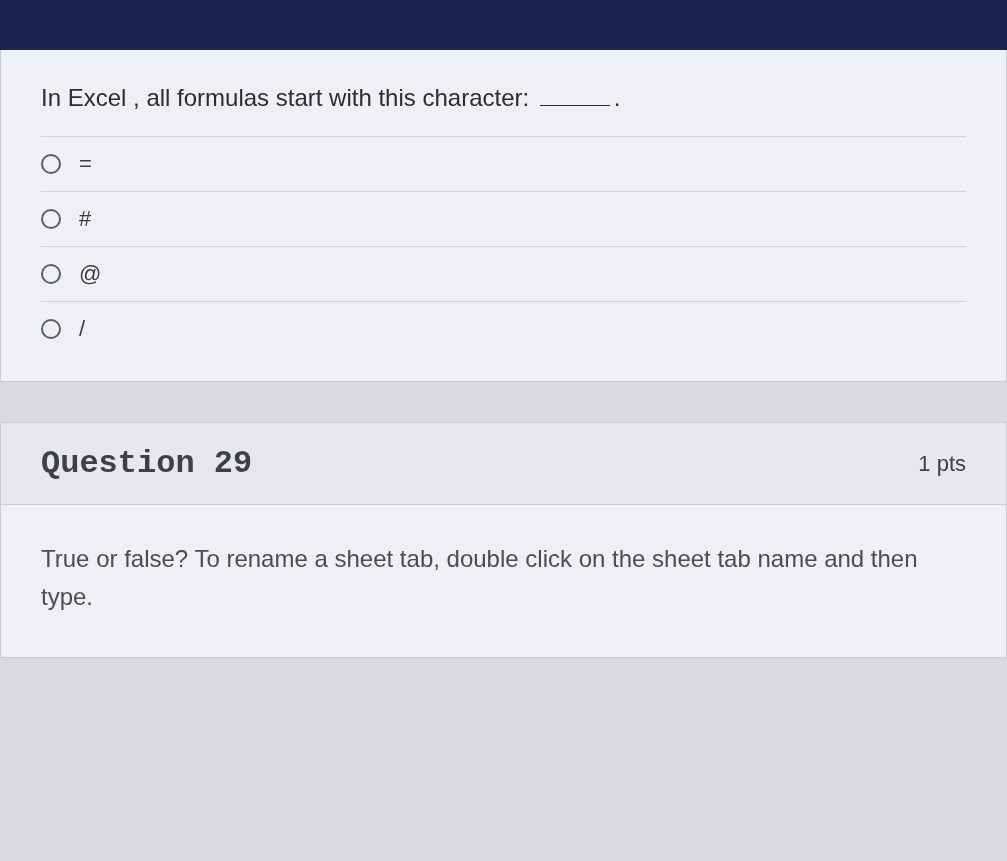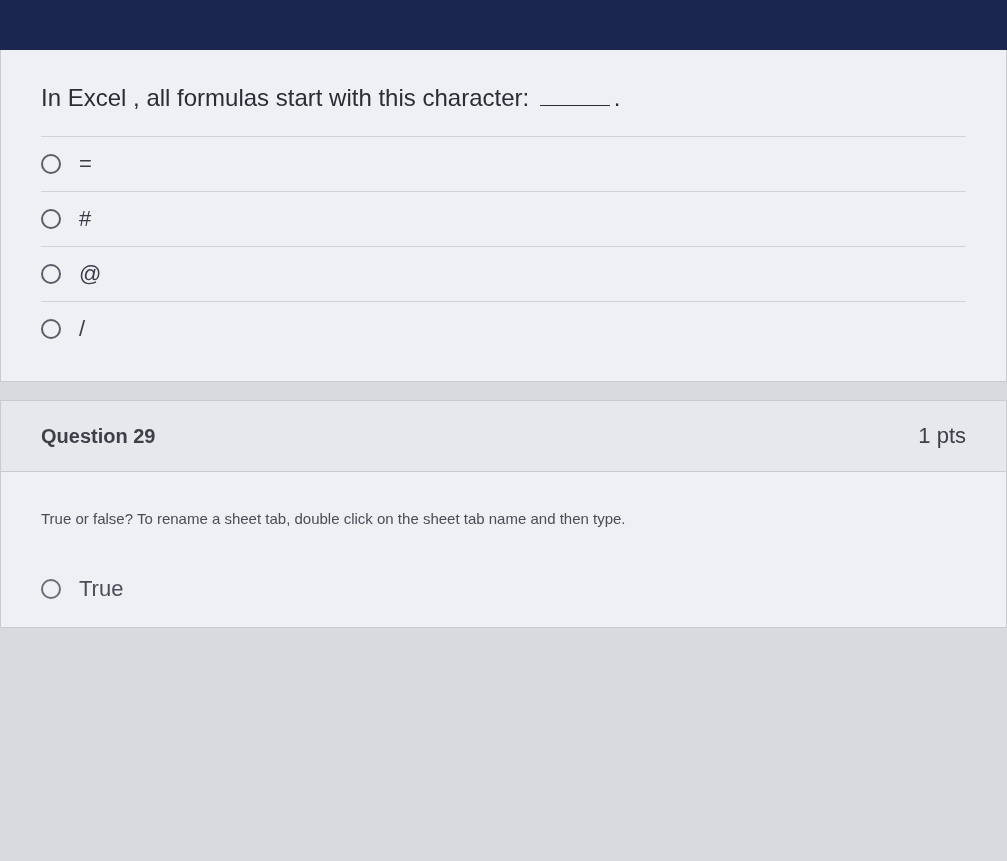--- a/index.html
+++ b/index.html
@@ -18,21 +18,21 @@
       background: #1a2550;
       height: 50px;
       width: 100%;
     }
     .question-card {
       background: #eef0f3;
       border: 1px solid #c8cbd2;
       margin: 0;
     }
     .question-card.first {
-      margin-bottom: 18px;
+      margin-bottom: 40px;
       border-top: none;
     }
     .question-body {
       padding: 30px 40px 25px 40px;
     }
     .question-text {
       font-size: 24px;
       color: #2a2d35;
       line-height: 1.5;
       margin-bottom: 20px;
@@ -68,34 +68,35 @@
     }
     .question-header {
       display: flex;
       justify-content: space-between;
       align-items: center;
       padding: 22px 40px;
       border-bottom: 1px solid #c8cbd2;
       background: #e6e8ec;
     }
     .question-number {
-      font-size: 20px;
+      font-size: 32px;
       font-weight: bold;
       color: #3d4048;
+      font-family: Liberation Mono, monospace;
     }
     .points {
       font-size: 22px;
       color: #3d4048;
       text-align: center;
     }
     .q2-body {
       padding: 35px 40px 10px 40px;
     }
     .q2-text {
-      font-size: 15px;
+      font-size: 24px;
       color: #4a4d57;
       line-height: 1.6;
       margin-bottom: 30px;
     }
     .q2-option {
       display: flex;
       align-items: center;
       padding: 15px 0;
       cursor: pointer;
     }
@@ -138,18 +139,14 @@
   </div>
 </div>
 
 <div class="question-card">
   <div class="question-header">
     <span class="question-number">Question 29</span>
     <span class="points">1 pts</span>
   </div>
   <div class="q2-body">
     <p class="q2-text">True or false? To rename a sheet tab, double click on the sheet tab name and then type.</p>
-    <div class="q2-option">
-      <span class="radio"></span>
-      <span class="q2-label">True</span>
-    </div>
   </div>
 </div>
 
 </body></html>

